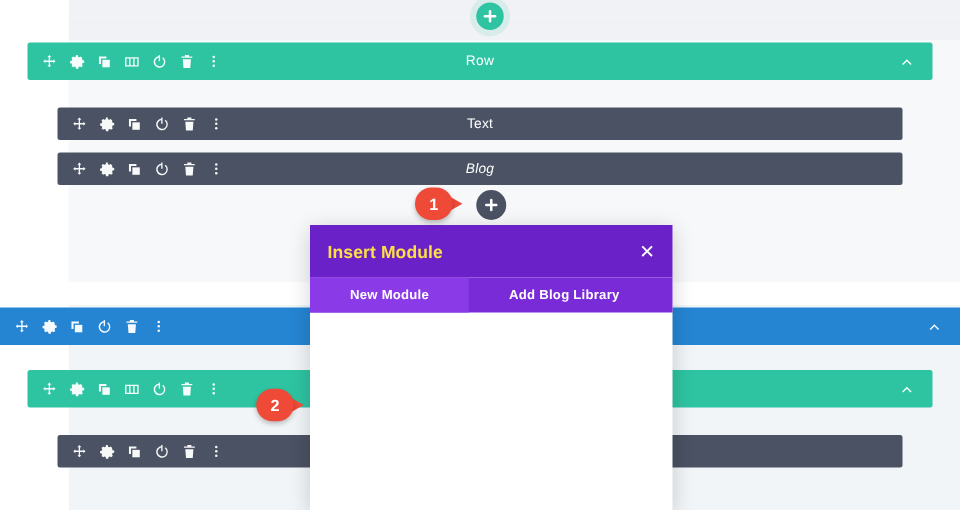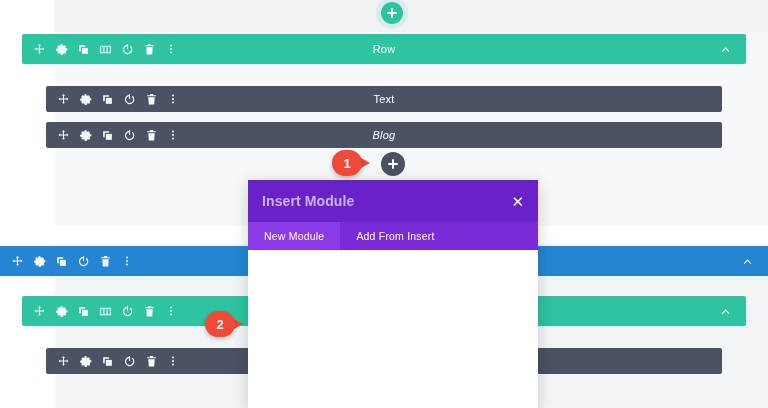--- a/index.html
+++ b/index.html
@@ -60,26 +60,26 @@
   
   .modal{
     position:absolute;left:248px;top:180px;width:290px;height:228px;
     background:#ffffff;z-index:10;
     box-shadow:0 3px 16px rgba(0,0,0,.18);
   }
   .modal-head{
     height:42px;background:#6b21c8;display:flex;align-items:center;
     padding:0 14px;justify-content:space-between;
   }
-  .modal-title{color:#c4b5fd;font-size:14px;font-weight:bold;letter-spacing:.1px;}
+  .modal-title{color:#fde047;font-size:14px;font-weight:bold;letter-spacing:.1px;}
   .modal-close{color:#fff;font-size:15px;font-weight:bold;line-height:1;cursor:pointer;}
   .modal-tabs{height:28px;background:#7a2bd8;display:flex;align-items:stretch;}
   .tab{
-    display:flex;align-items:center;padding:0 16px;font-size:10.5px;color:#fff;
-    font-weight:normal;white-space:nowrap;letter-spacing:.2px;
+    display:flex;align-items:center;padding:0 32px;font-size:10.5px;color:#fff;
+    font-weight:bold;white-space:nowrap;letter-spacing:.2px;
   }
   .tab.active{background:#8b3ae8;}
   .modal-body{padding:18px 14px 0 14px;background:#fff;height:158px;box-sizing:border-box;}
   .search-field{
     height:22px;background:#eceff3;border:1px solid #e2e6eb;border-radius:2px;
     display:flex;align-items:center;padding:0 9px;box-sizing:border-box;
   }
   .search-text{font-size:10.5px;color:#3d4452;}
   .caret{display:inline-block;width:1px;height:11px;background:#333;margin-left:1px;}
 
@@ -320,21 +320,21 @@
     <div class="title"></div>
   </div>
 
   <div class="modal">
     <div class="modal-head">
       <div class="modal-title">Insert Module</div>
       <div class="modal-close">✕</div>
     </div>
     <div class="modal-tabs">
       <div class="tab active">New Module</div>
-      <div class="tab">Add From Insert</div>
+      <div class="tab">Add Blog Library</div>
     </div>
   </div>
 
   <div class="marker m1">
     <div class="tip"></div>
     <div class="bubble">
       <span>1</span>
     </div>
   </div>
   <div class="marker m2">

